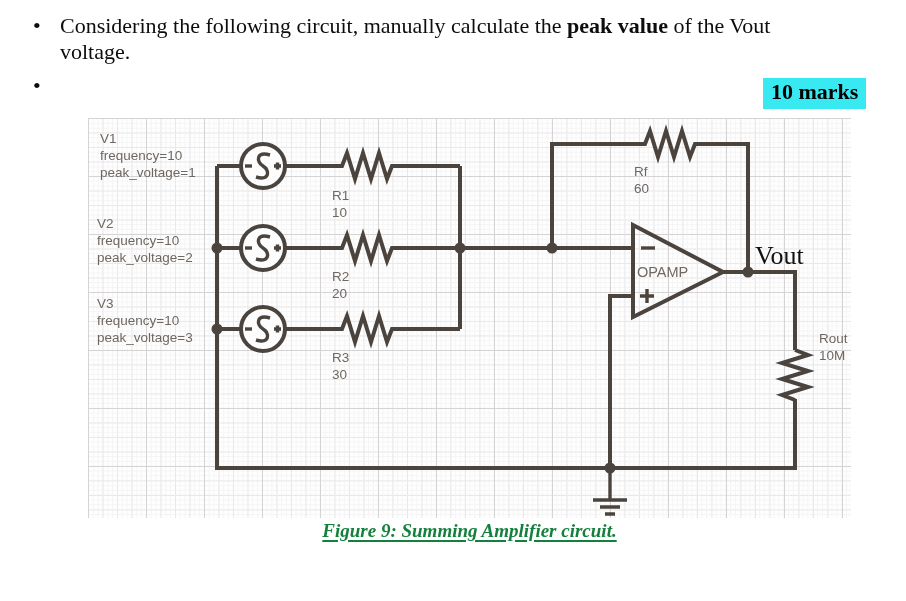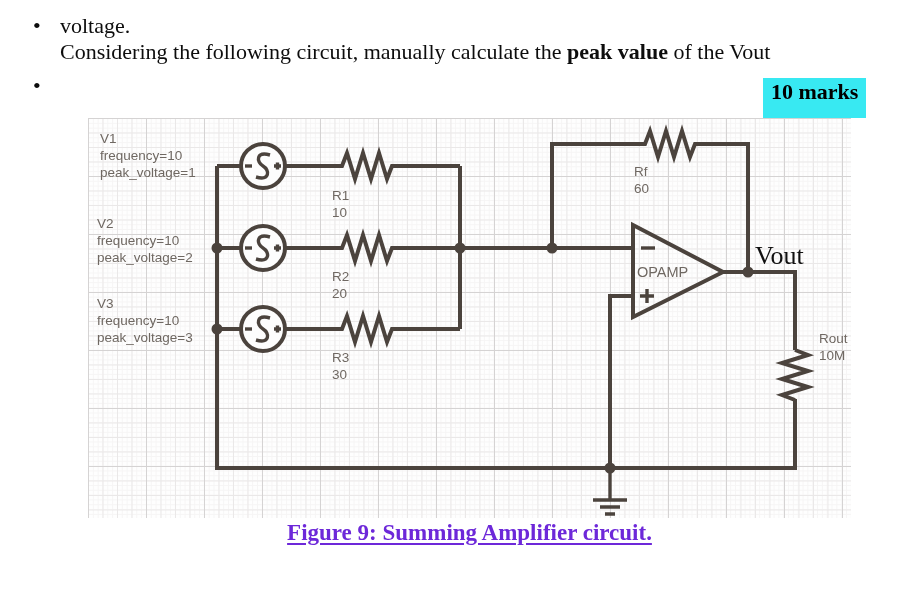--- a/index.html
+++ b/index.html
@@ -20,21 +20,21 @@
   }
   .bullet-text { font-size:22px; line-height:26px; white-space:nowrap; }
   .bullet-text .line { display:block; }
   .bold { font-weight:bold; }
 
   .marks-badge {
     position:absolute; left:763px; top:78px;
     background:#38e9f2;
     color:#000;
     font-size:22px; font-weight:bold;
-    padding:1px 8px 13px 8px;
+    padding:1px 8px 4px 8px;
     white-space:nowrap;
   }
 
   
   .circuit-panel {
     position:absolute; left:88px; top:118px; width:763px; height:400px;
     background-color:#fefefe;
     background-image:
       linear-gradient(#d5d3d3 1px, transparent 1px),
       linear-gradient(90deg, #d5d3d3 1px, transparent 1px),
@@ -56,35 +56,36 @@
   .clabel    { font-family:"Liberation Sans", sans-serif; font-size:13.5px; fill:#6f6862; }
   .opamp-lbl { font-family:"Liberation Sans", sans-serif; font-size:14.5px; fill:#6f6862; }
   .vout-lbl  { font-family:"Liberation Serif", serif; font-size:26px; fill:#111111; }
 
   
   .caption {
     position:absolute; left:88px; top:520px; width:763px;
     text-align:center;
   }
   .caption span {
-    font-size:23px; font-weight:bold; color:#6d28d9;
+    font-size:19px; font-weight:bold; color:#15803d;
     text-decoration:underline;
     text-decoration-thickness:2px;
     text-underline-offset:3px;
+    font-style:italic;
   }
 </style>
 </head>
 <body>
 
 <div class="intro">
   <div class="bullet-item">
     <span class="bullet-marker">•</span>
     <div class="bullet-text">
+      <span class="line"><span>Considering the following circuit, manually calculate the </span><span class="bold">peak value</span><span> of the Vout</span></span>
       <span class="line">voltage.</span>
-      <span class="line"><span>Considering the following circuit, manually calculate the </span><span class="bold">peak value</span><span> of the Vout</span></span>
     </div>
   </div>
   <div class="bullet-item">
     <span class="bullet-marker">•</span>
   </div>
 </div>
 
 <span class="marks-badge">10 marks</span>
 
 <div class="circuit-panel">

